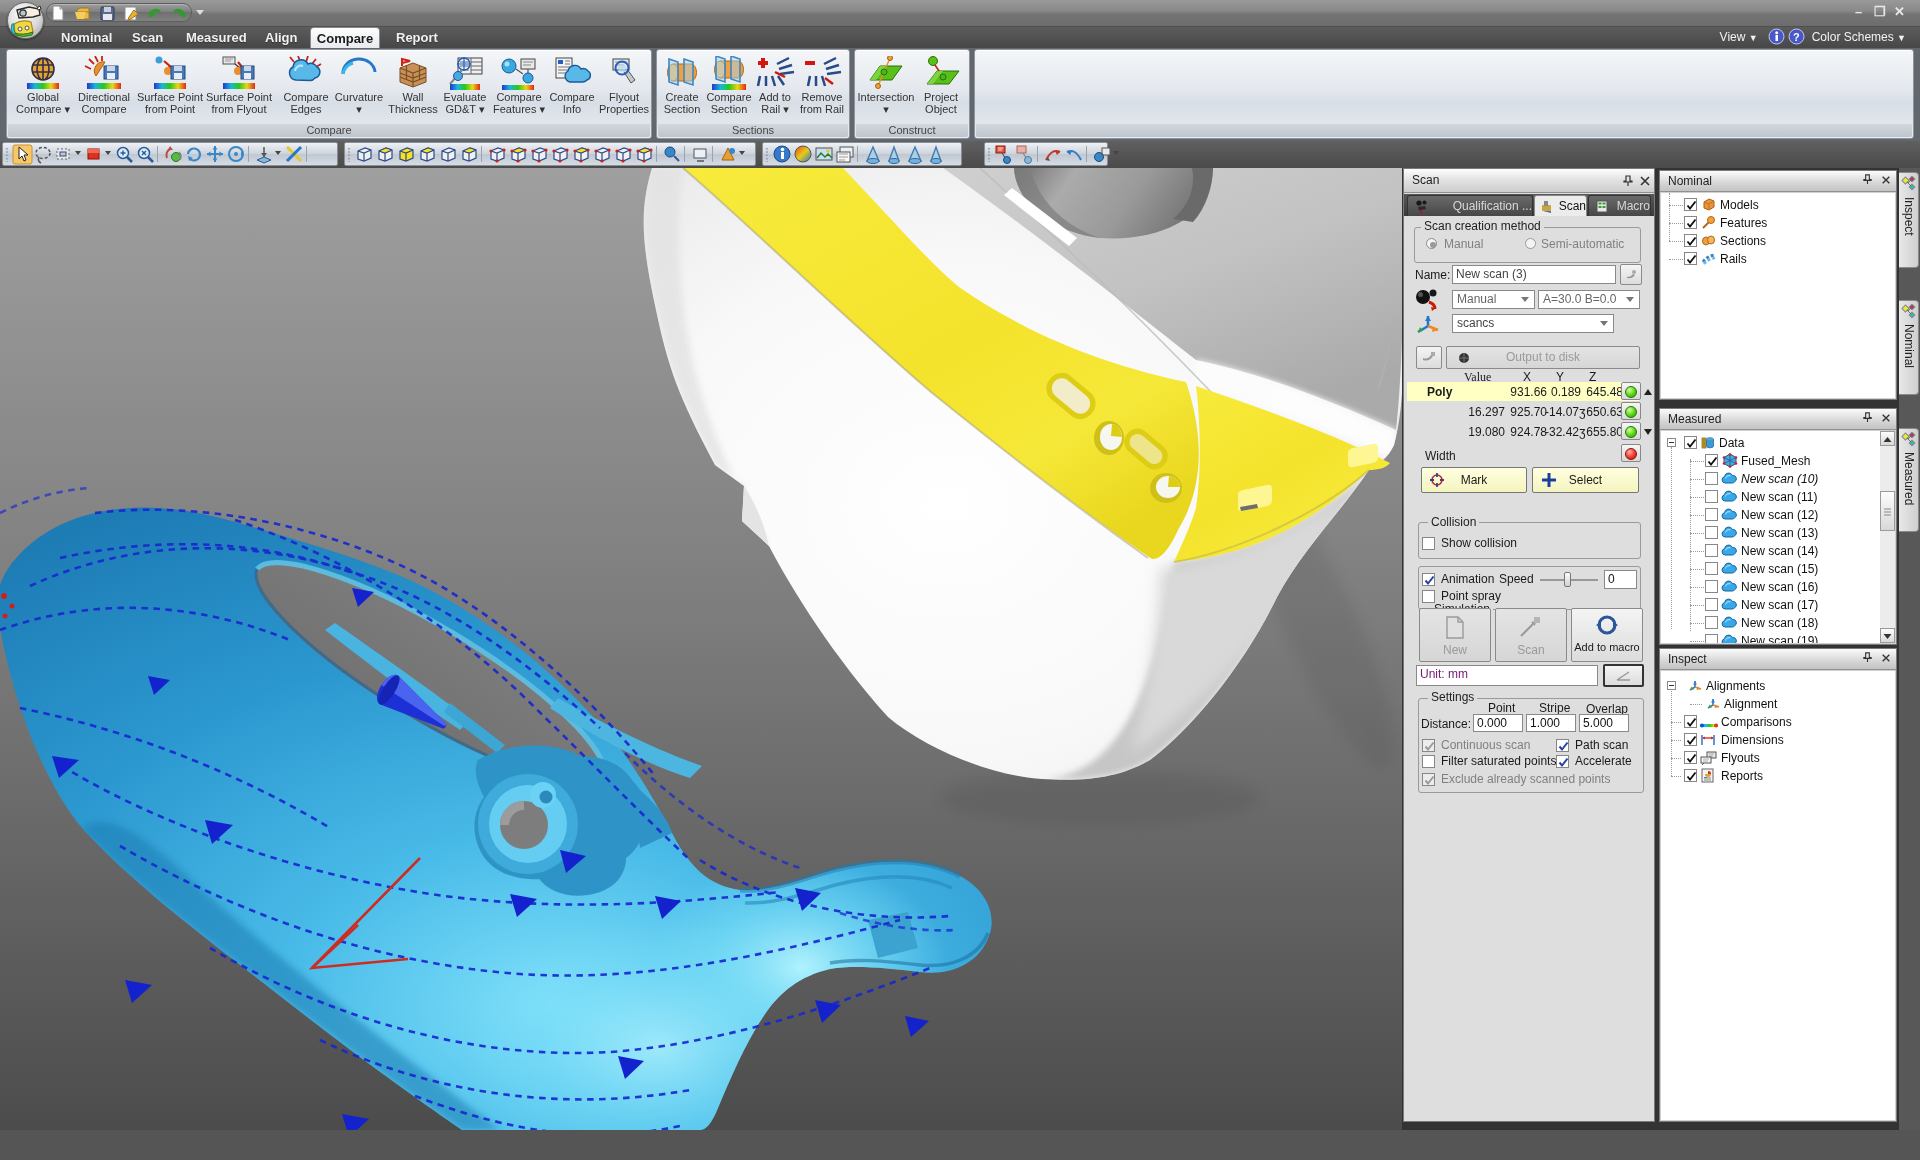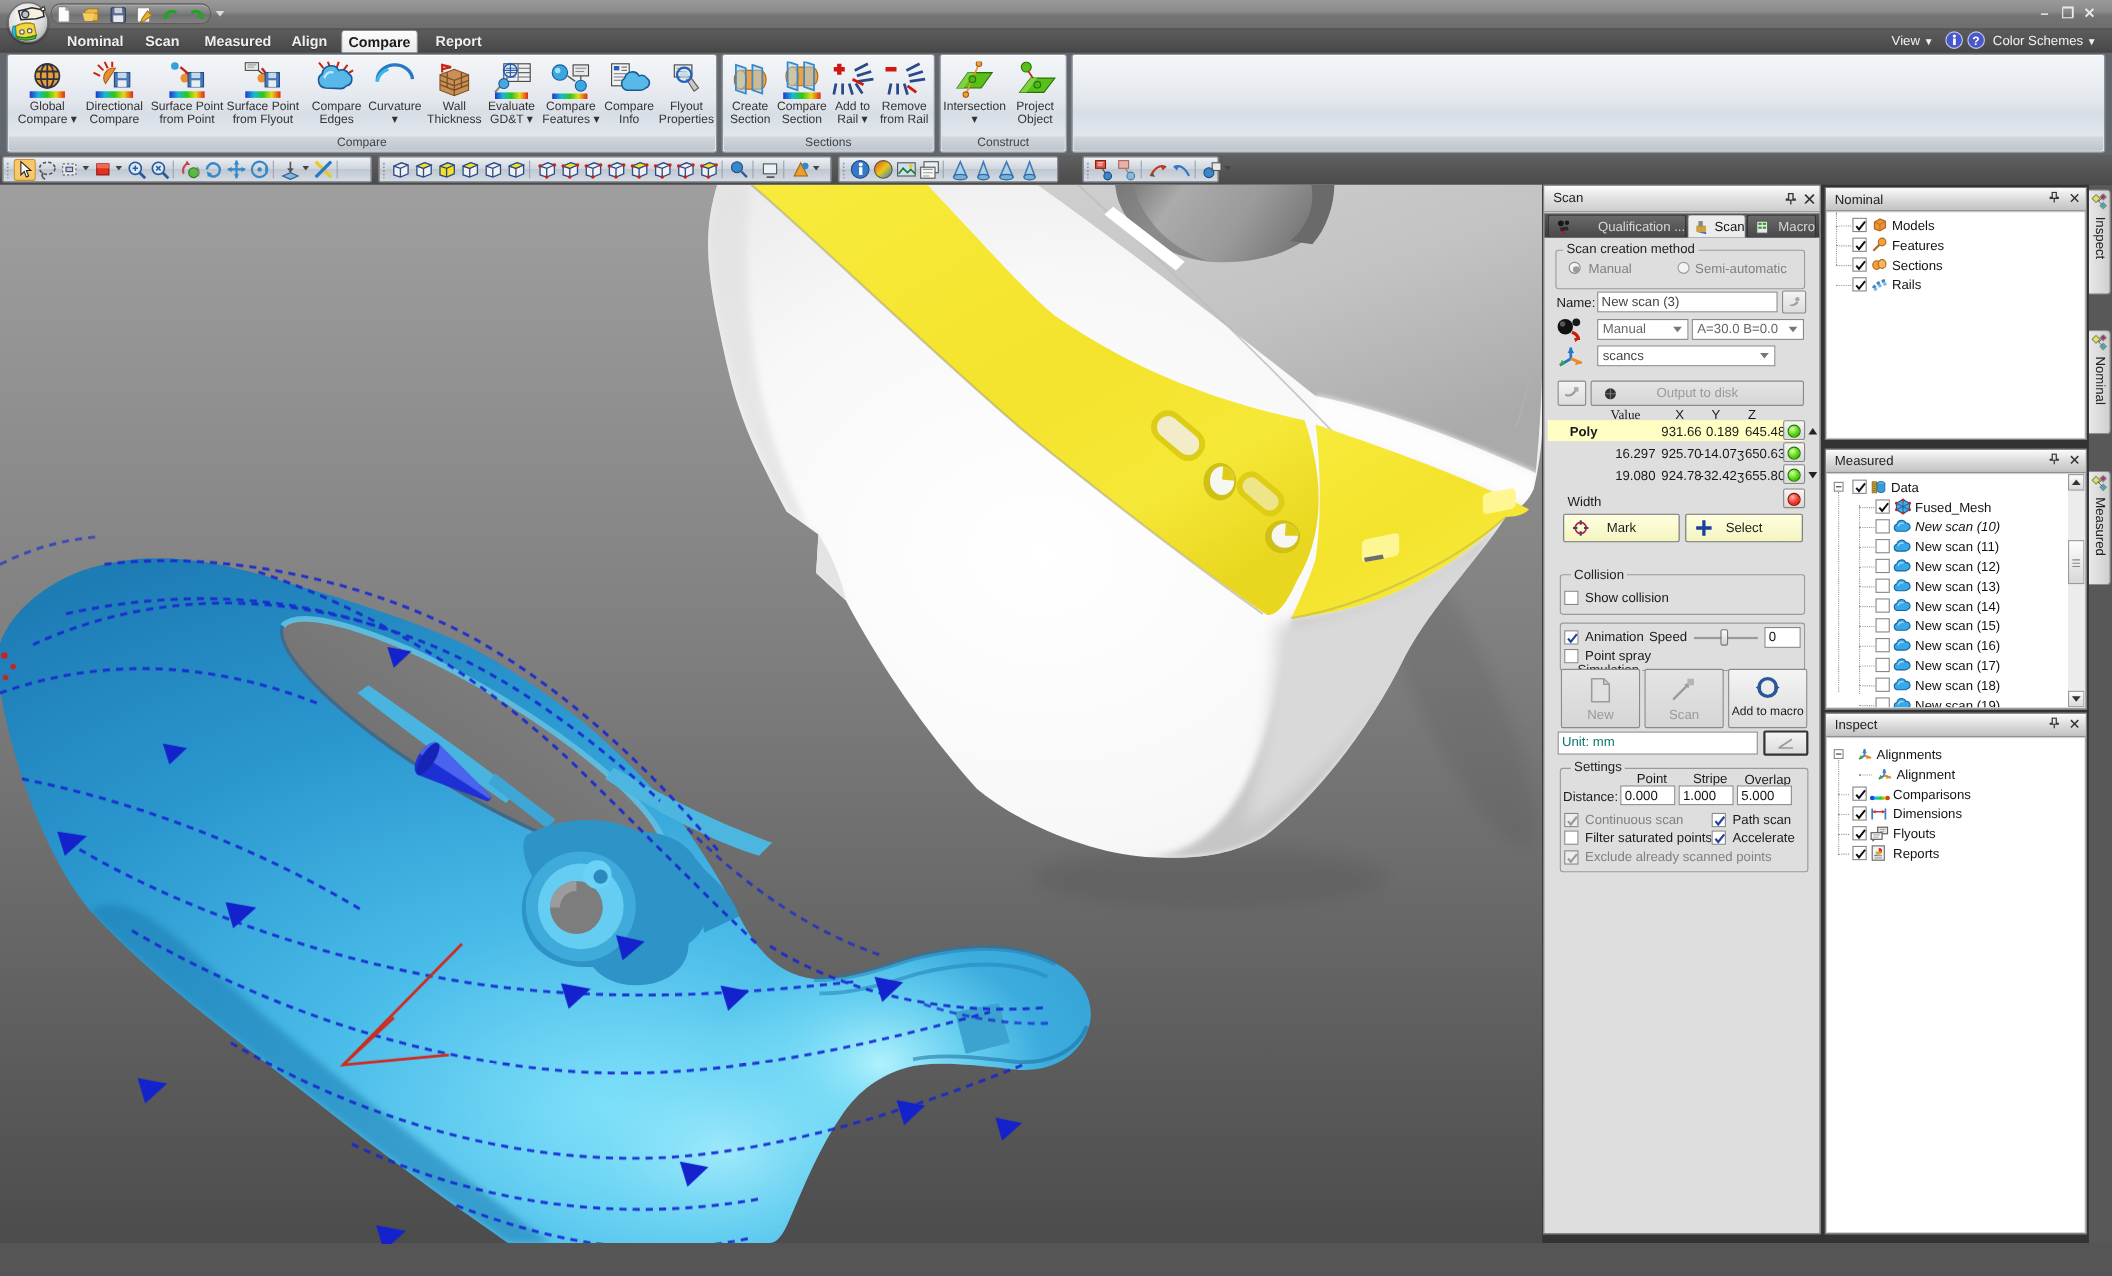--- a/index.html
+++ b/index.html
@@ -1059,21 +1059,21 @@
             <rect x="16" y="3" width="6" height="6" fill="#b5b5b5"></rect>
           </svg>
         <div style="margin-top:-2px;">Scan</div></div>
       <div class="btn" style="left:167px;top:439px;width:72px;height:54px;">
         <svg width="30" height="26" viewBox="0 0 30 26" style="margin-top:4px;">
             <circle cx="15" cy="12" r="8" fill="none" stroke="#2b5699" stroke-width="3"></circle>
             <path d="M4,12 l5,-3 l0,6 Z M26,12 l-5,-3 l0,6 Z" fill="#2b5699"></path>
           </svg>
         <div style="margin-top:-1px;font-size:11px;">Add to macro</div></div>
 
-      <div class="inp" style="left:12px;top:496px;width:182px;height:21px;color:#0f766e;">Unit: mm</div>
+      <div class="inp" style="left:12px;top:496px;width:182px;height:21px;color:#701a75;">Unit: mm</div>
       <div class="btn" style="left:199px;top:495px;width:41px;height:23px;border:2px solid #333;"><svg width="18" height="14" viewBox="0 0 18 14" style="margin-top:3px;">
             <path d="M2,11 L14,3 M2,11 L15,11" stroke="#999" stroke-width="1.5" fill="none"></path>
           </svg></div>
 
       <div class="gb" style="left:14px;top:529px;width:226px;height:95px;"></div>
       <div class="gbl" style="left:24px;top:522px;">Settings</div>
       <div class="lbl" style="left:84px;top:532px;">Point</div>
       <div class="lbl" style="left:135px;top:532px;">Stripe</div>
       <div class="lbl" style="left:182px;top:533px;">Overlap</div>
       <div class="lbl" style="left:17px;top:548px;">Distance:</div>

